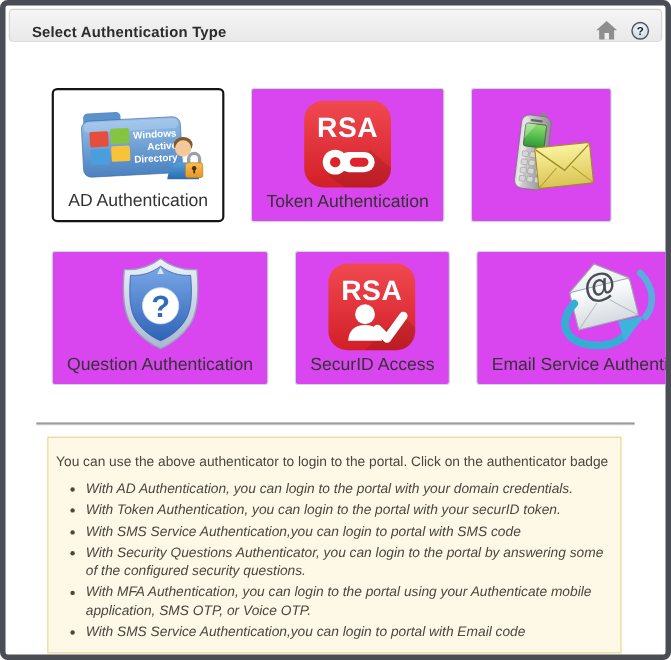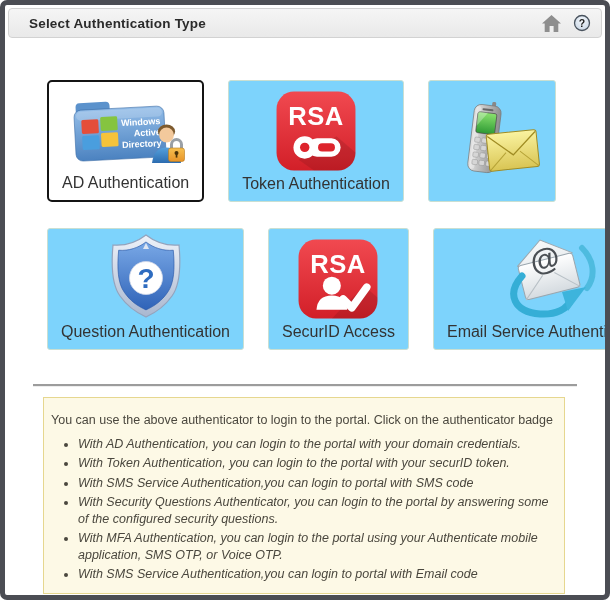--- a/index.html
+++ b/index.html
@@ -7,31 +7,31 @@
     width:610px;height:600px;box-sizing:border-box;
     border:5px solid #4b4d54;border-radius:7px;
     background:#fff;overflow:hidden;
     font-family:"Liberation Sans","DejaVu Sans",sans-serif;
   }
   
   .titlebar{
     margin:3px;height:30px;box-sizing:border-box;
     background:linear-gradient(#f5f5f5,#e9e9e9);
     border:1px solid #d2d2d2;border-radius:4px;
-    display:flex;align-items:center;padding:0 10px 0 20px;
+    display:flex;align-items:flex-end;padding:0 10px 0 20px;
   }
   .titlebar .title{font-size:13.5px;font-weight:bold;color:#2b2b2b;letter-spacing:.2px;}
   .titlebar .spacer{flex:1;}
   .tb-icon{display:inline-flex;align-items:center;justify-content:center;cursor:pointer;margin-left:11px;}
   
   .row{display:flex;gap:24px;margin-left:42px;}
   .row1{margin-top:42px;}
   .row2{margin-top:26px;}
   .tile{
-    box-sizing:border-box;height:122px;background:#7dd3fc;
+    box-sizing:border-box;height:122px;background:#d946ef;
     border:1px solid #c9dfd2;border-radius:3px;
     display:flex;flex-direction:column;align-items:center;justify-content:flex-end;
     padding:8px 13px 8px;cursor:pointer;
   }
   .tile.selected{border:2px solid #141414;border-radius:5px;background:#fff;}
   .icon-wrap{flex:1;display:flex;align-items:center;justify-content:center;}
   .tile-label{font-size:16px;color:#333;margin-top:3px;white-space:nowrap;}
   
   .divider{margin:34px 28px 0 28px;border:none;border-top:2px solid #9c9c9c;box-shadow:0 1px 0 #ededed;}
   

